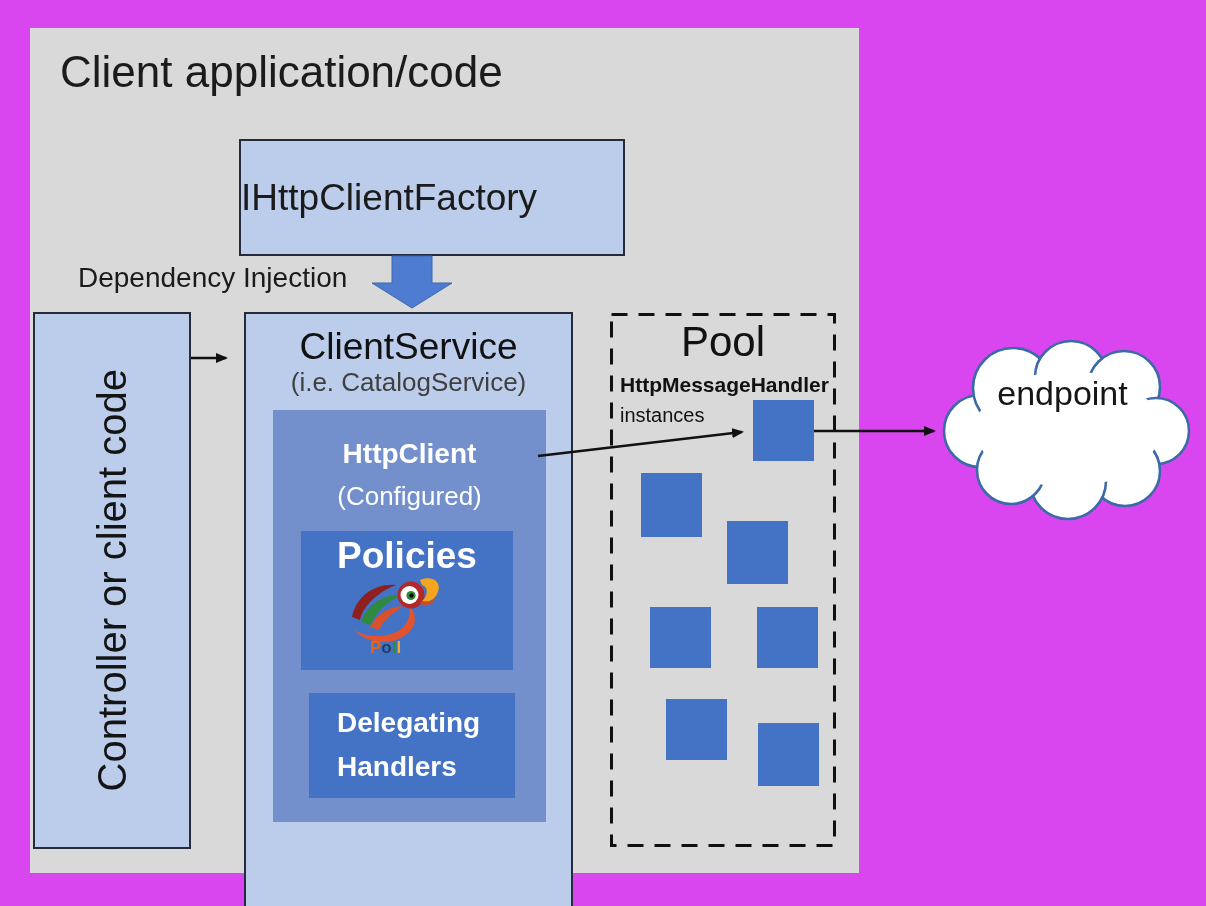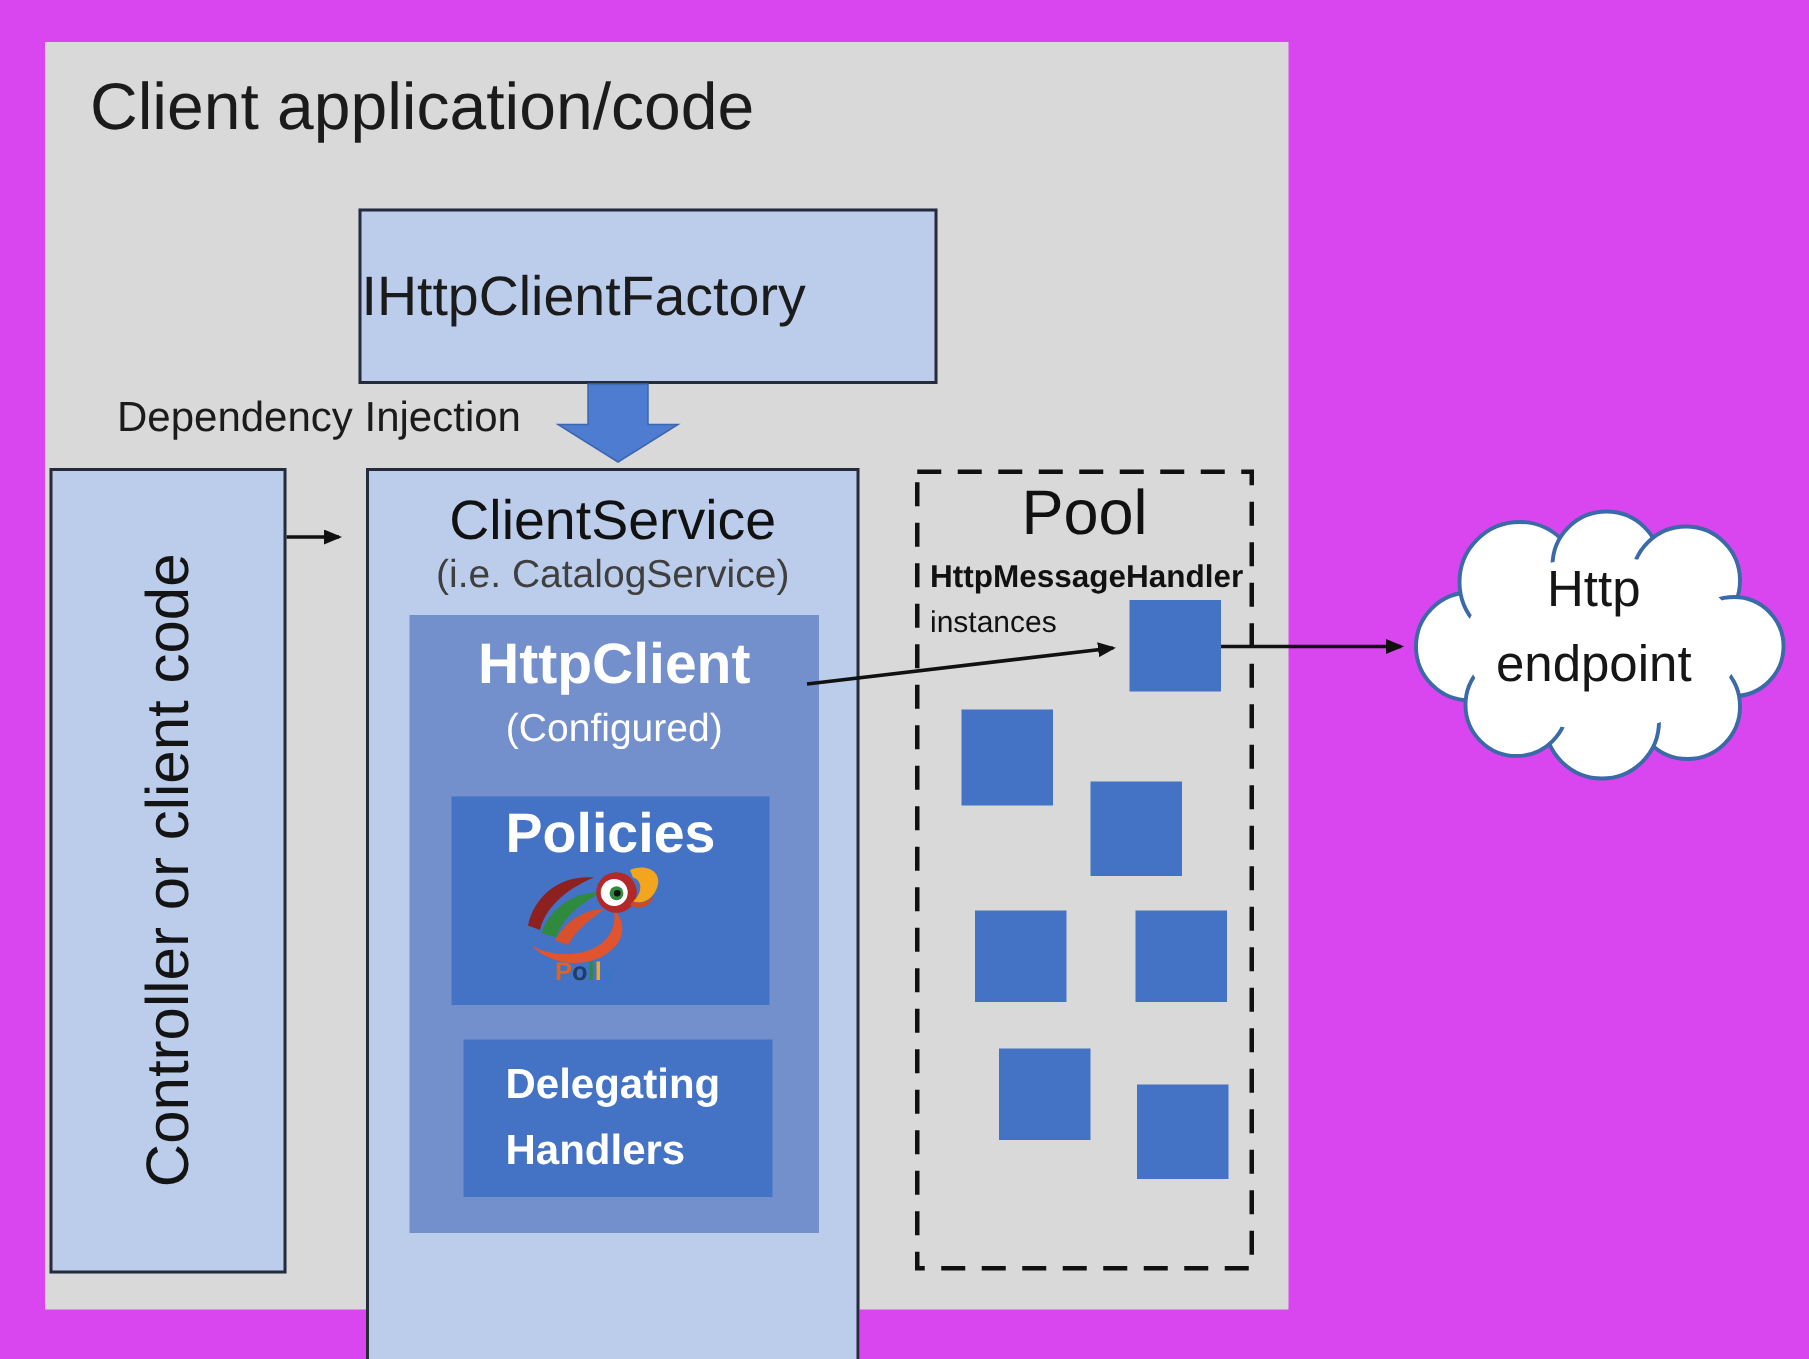--- a/index.html
+++ b/index.html
@@ -30,21 +30,21 @@
   }
 
   .client-service { left:244px; top:312px; width:329px; height:650px; text-align:center; }
   .cs-title { margin-top:11px; font-size:37px; line-height:43px; color:#111; }
   .cs-sub   { font-size:26px; line-height:29px; color:#3f3f3f; }
 
   .http-client {
     position:absolute; left:27px; top:96px; width:273px; height:412px;
     background:#7390cd; text-align:center;
   }
-  .hc-title { margin-top:15px; font-size:38px; line-height:36px; font-weight:bold; color:#fff; }
+  .hc-title { margin-top:26px; font-size:28px; line-height:36px; font-weight:bold; color:#fff; }
   .hc-sub   { margin-top:8px; font-size:26px; line-height:32px; color:#fff; }
 
   .policies {
     position:absolute; left:28px; top:121px; width:212px; height:139px;
     background:#4472c4; text-align:center;
   }
   .policies-title { margin-top:8px; font-size:37px; line-height:34px; font-weight:bold; color:#fff; }
   .parrot { position:absolute; left:45px; top:44px; }
 
   .delegating {
@@ -136,21 +136,20 @@
       <circle cx="133" cy="44" r="36"></circle>
       <circle cx="186" cy="54" r="36"></circle>
       <circle cx="218" cy="98" r="33"></circle>
       <circle cx="187" cy="138" r="35"></circle>
       <circle cx="130" cy="148" r="38"></circle>
       <circle cx="73" cy="137" r="34"></circle>
     </g>
     <ellipse cx="130" cy="96" rx="92" ry="58" fill="#ffffff" stroke="none"></ellipse>
   </svg>
   <div class="abs endpoint-text">
-    <div>Http</div>
     <div>endpoint</div>
   </div>
 
   <svg class="abs overlay" width="1206" height="906" viewBox="0 0 1206 906" style="pointer-events:none;">
     <defs>
       <marker id="ah" markerWidth="12" markerHeight="10" refX="10" refY="5" orient="auto" markerUnits="userSpaceOnUse">
         <path d="M0,0 L12,5 L0,10 Z" fill="#111111"></path>
       </marker>
     </defs>
 

